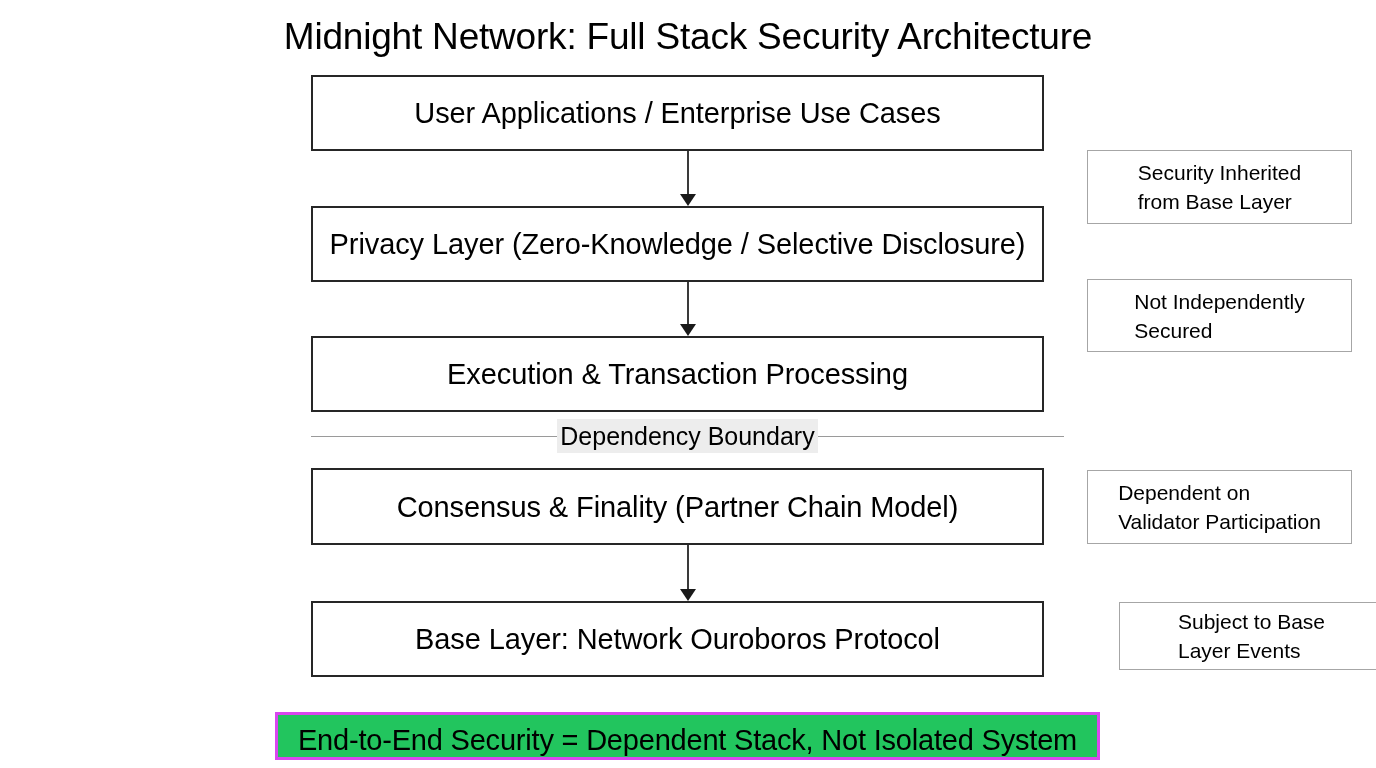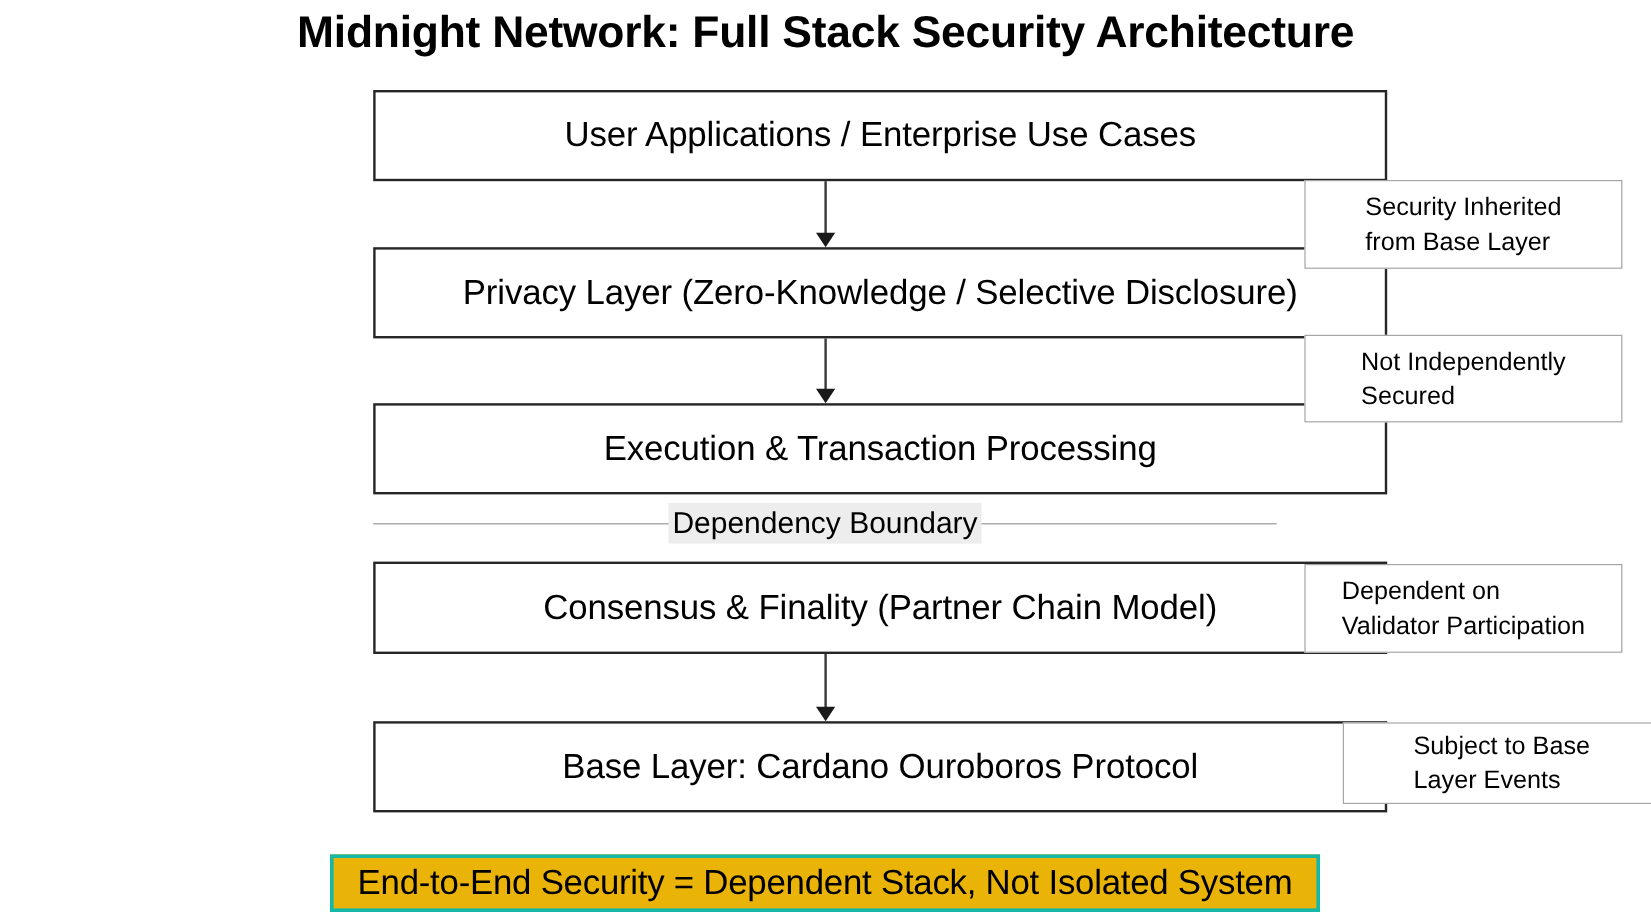--- a/index.html
+++ b/index.html
@@ -17,35 +17,35 @@
     width: 1376px;
     height: 768px;
     background: #ffffff;
     overflow: hidden;
   }
 
   
   #diagram-title {
     position: absolute;
     left: 0;
-    top: 4px;
+    top: 14px;
     width: 1376px;
     text-align: center;
     font-size: 37px;
     line-height: 45px;
-    font-weight: 700;
+    font-weight: 400;
     color: #000000;
     letter-spacing: -0.2px;
   }
 
   
   .layer-box {
     position: absolute;
     left: 311px;
-    width: 845px;
+    width: 733px;
     box-sizing: border-box;
     background: #ffffff;
     border: 2px solid #262626;
     display: flex;
     align-items: center;
     justify-content: center;
   }
   .layer-box .layer-label {
     font-size: 29px;
     line-height: 36px;
@@ -157,24 +157,24 @@
   #note-3 { top: 602px; height: 68px; margin-left: 32px; }
 
   
   #summary-box {
     position: absolute;
     left: 275px;
     top: 712px;
     width: 825px;
     height: 48px;
     box-sizing: border-box;
-    background: #eab308;
-    border: 3px solid #14b8a6;
-    display: flex;
-    align-items: center;
+    background: #22c55e;
+    border: 3px solid #d946ef;
+    display: flex;
+    align-items: flex-end;
     justify-content: center;
   }
   #summary-box .summary-label {
     font-size: 29px;
     line-height: 34px;
     color: #000000;
     white-space: nowrap;
     letter-spacing: -0.2px;
   }
 </style>
@@ -215,21 +215,21 @@
   <div class="layer-box" id="layer-3">
     <span class="layer-label">Consensus &amp; Finality (Partner Chain Model)</span>
   </div>
 
   <div class="connector" id="connector-2">
     <div class="conn-line"></div>
     <div class="conn-head"></div>
   </div>
 
   <div class="layer-box" id="layer-4">
-    <span class="layer-label">Base Layer: Cardano Ouroboros Protocol</span>
+    <span class="layer-label">Base Layer: Network Ouroboros Protocol</span>
   </div>
 
   <div class="note-box" id="note-0">
     <span class="note-label"><span>Security Inherited</span><br><span>from Base Layer</span></span>
   </div>
 
   <div class="note-box" id="note-2">
     <span class="note-label"><span>Dependent on</span><br><span>Validator Participation</span></span>
   </div>
 

